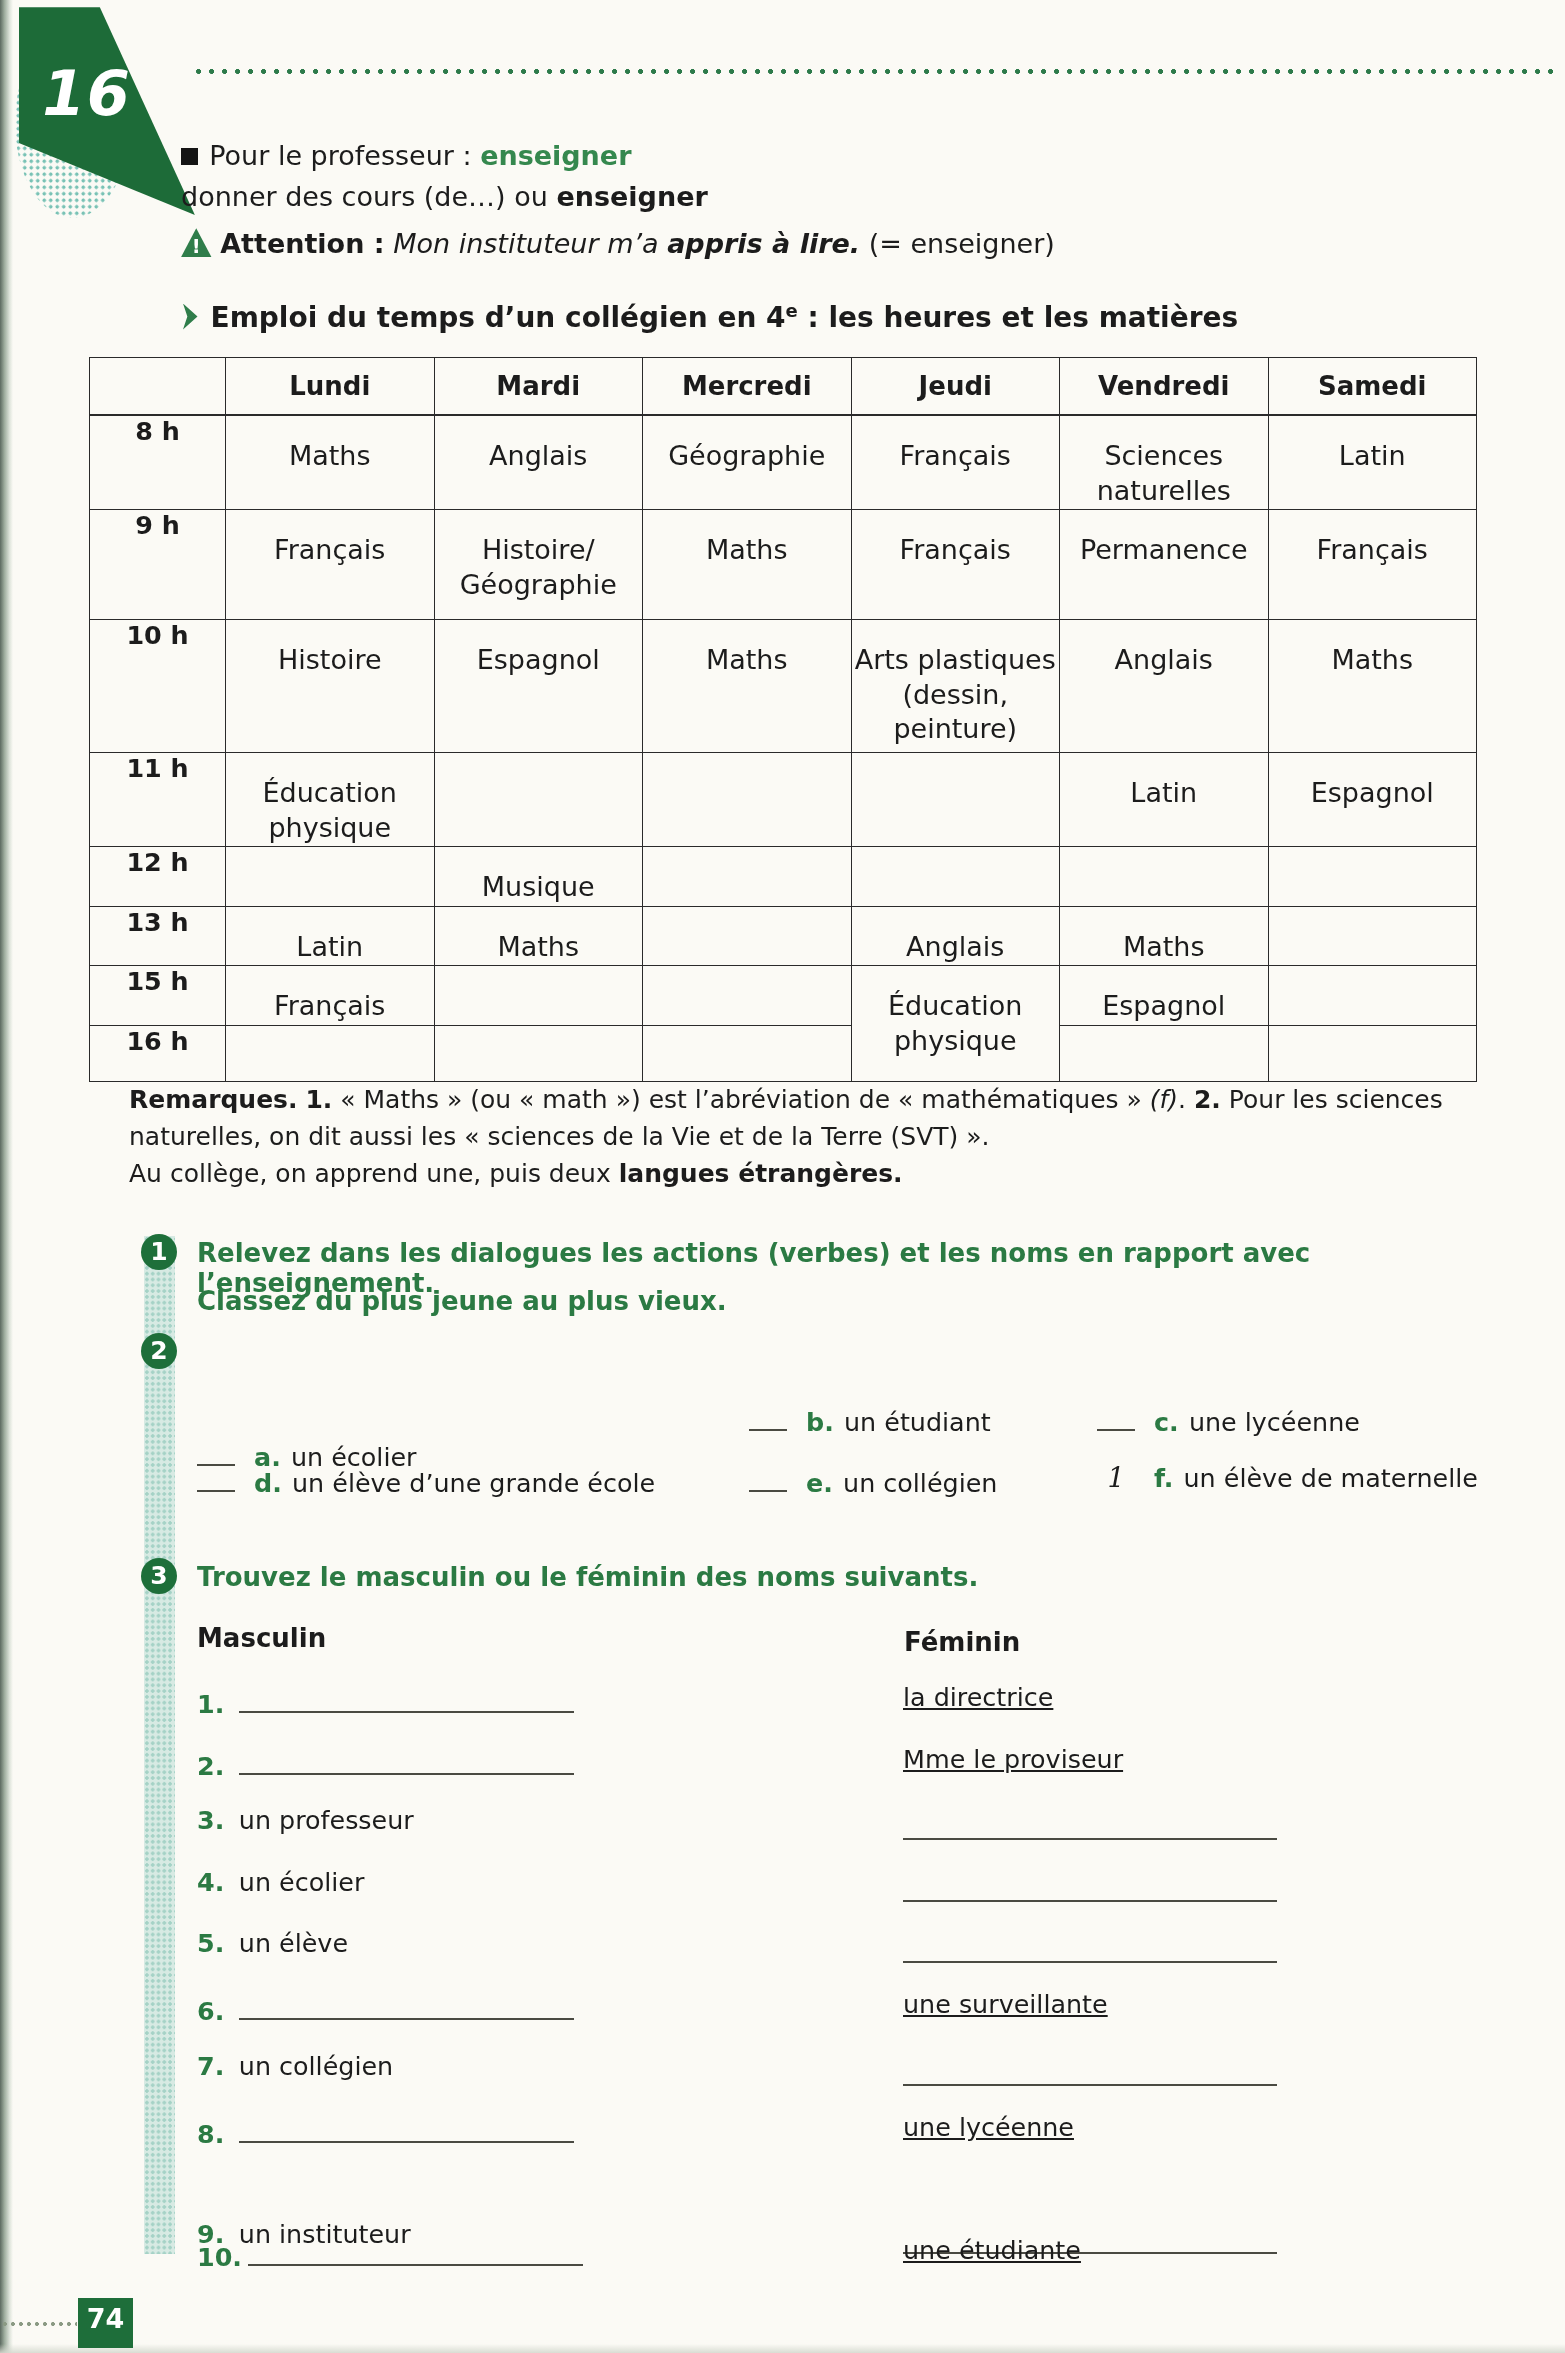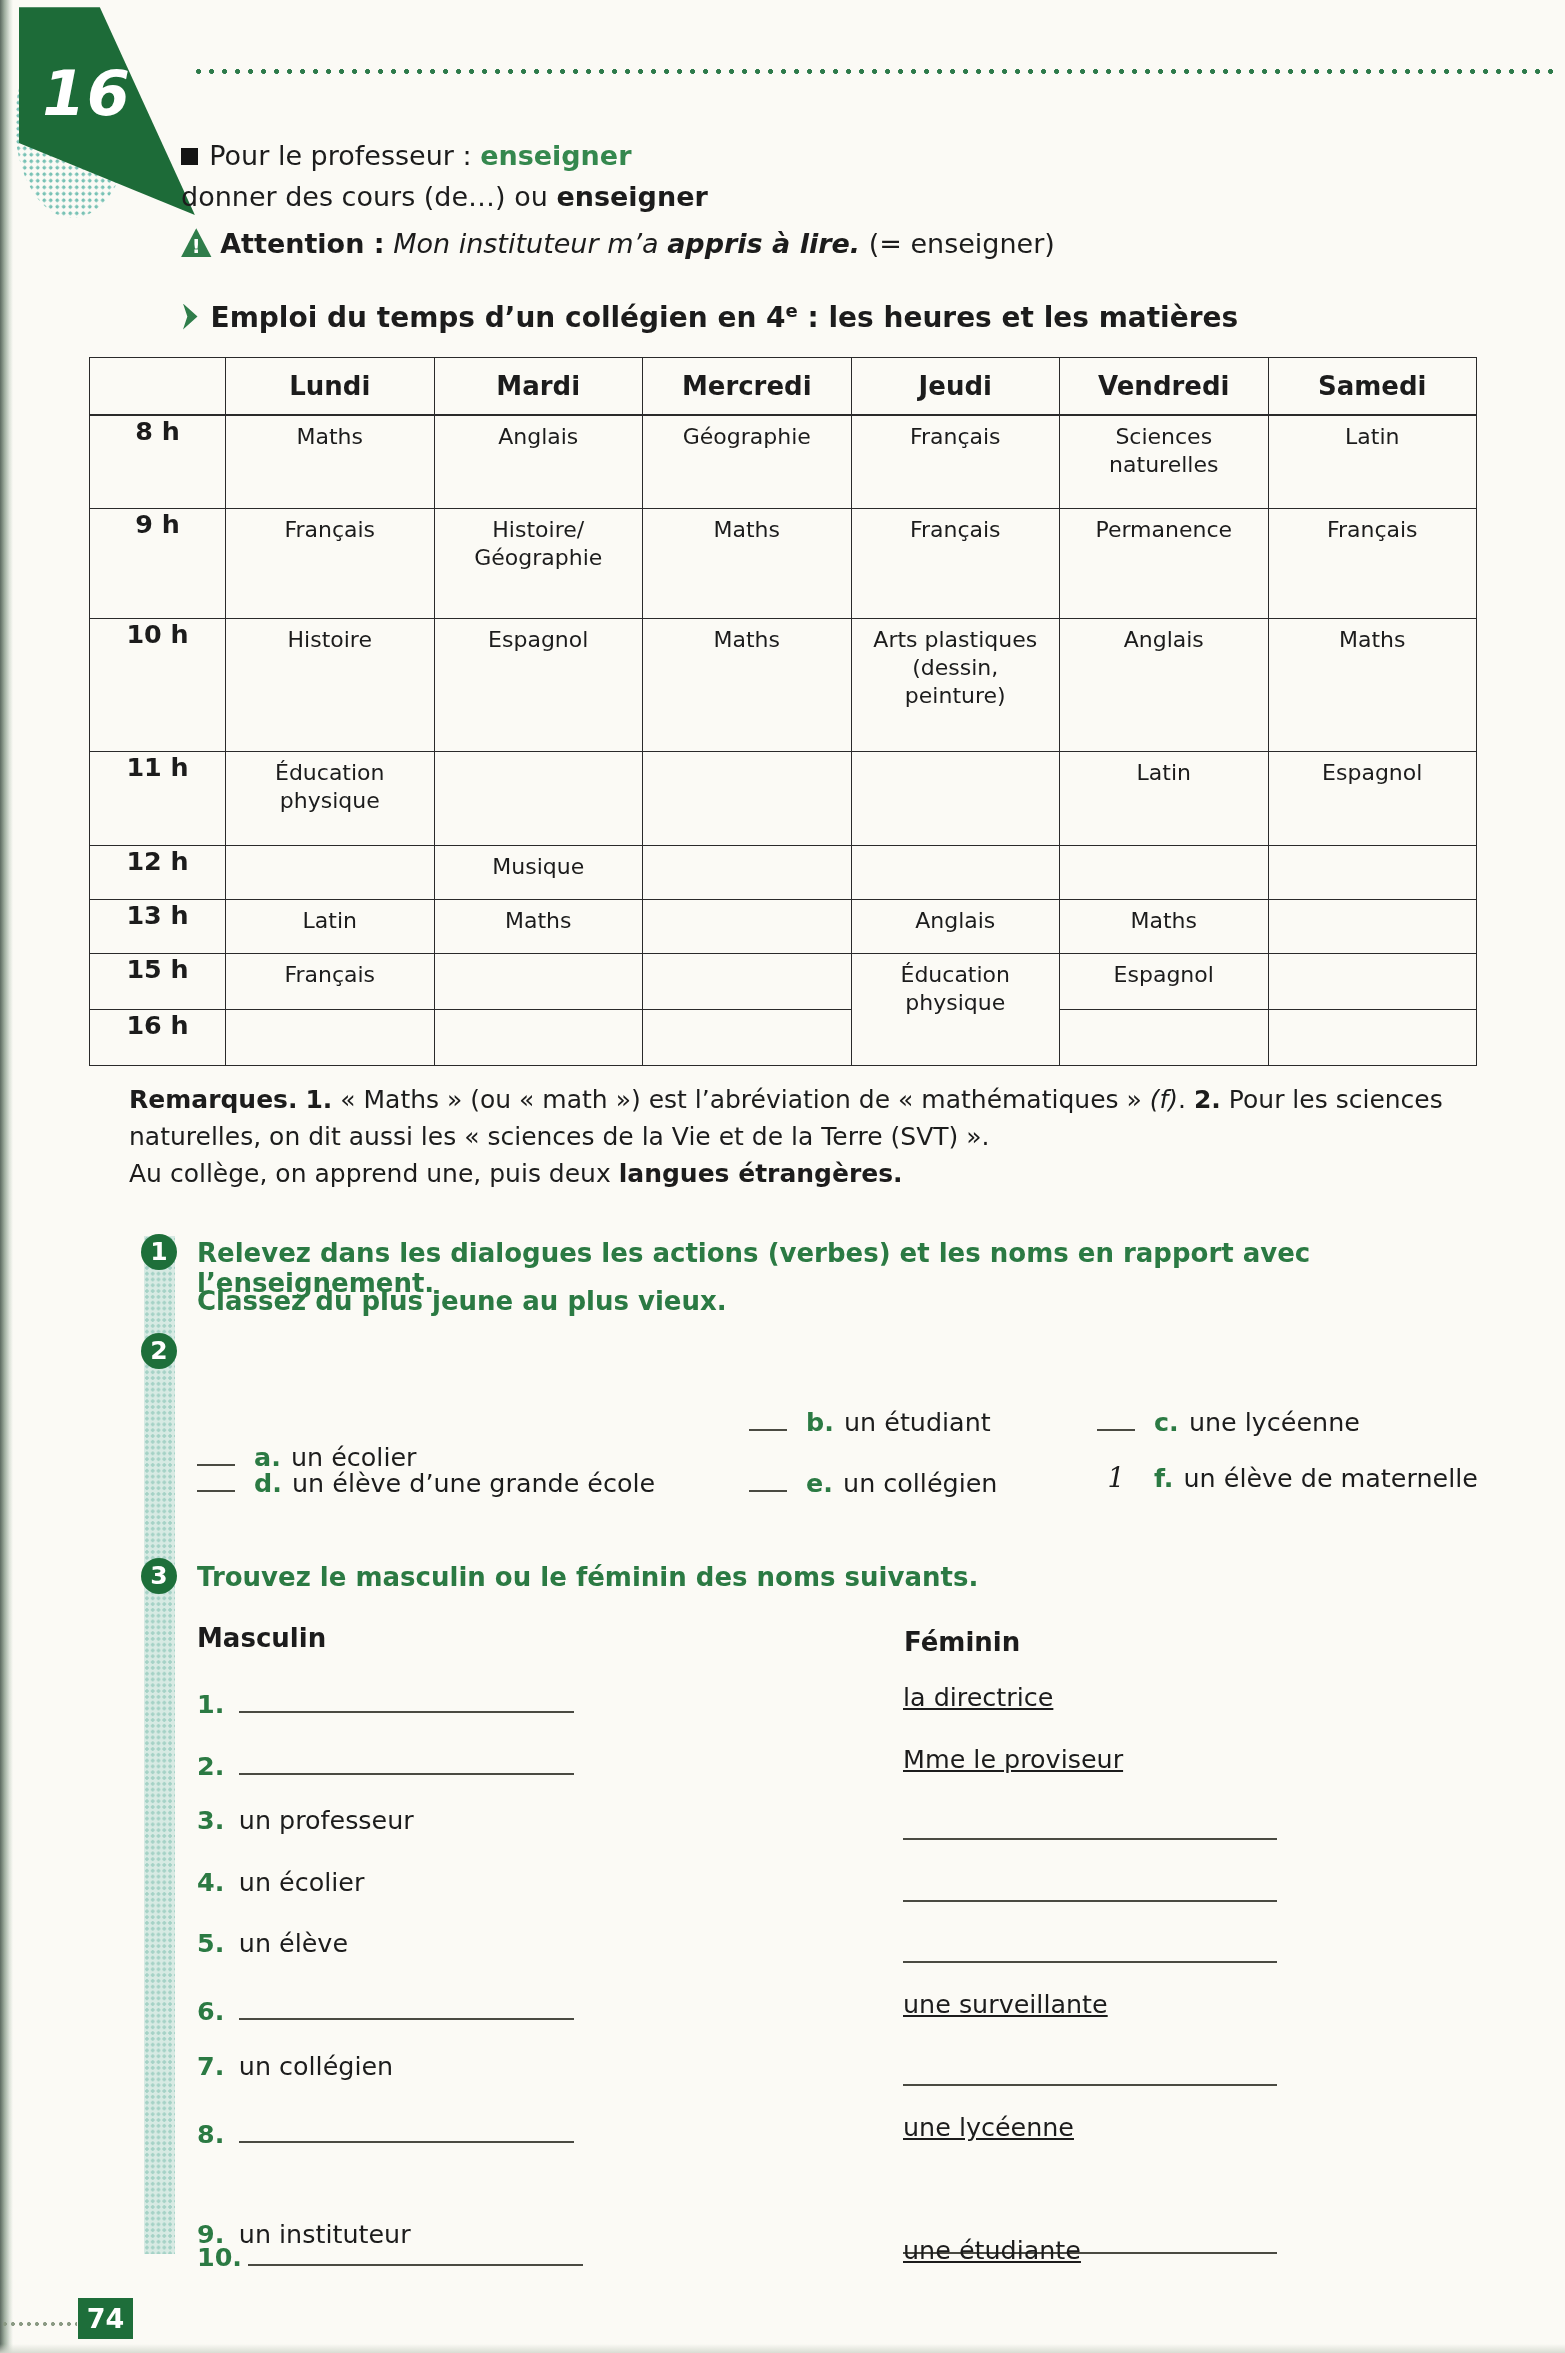--- a/index.html
+++ b/index.html
@@ -75,21 +75,21 @@
   table.timetable th, table.timetable td { border:1.5px solid #2a2a2a; }
   table.timetable col.time-col { width:136px; }
   table.timetable thead th {
     height:54px; font-size:26px; font-weight:bold; text-align:center; vertical-align:middle;
     border-bottom-width:2.2px;
   }
   table.timetable tbody th {
     font-size:25.4px; font-weight:bold; text-align:center; vertical-align:top; padding-top:0;
   }
   table.timetable tbody td {
-    font-size:22px; text-align:center; vertical-align:top; padding-top:7px;
+    font-size:27px; text-align:center; vertical-align:top; padding-top:23px;
     white-space:pre-line; line-height:1.28;
   }
   table.timetable tbody tr:nth-child(1) { height:93px; }
   table.timetable tbody tr:nth-child(2) { height:110px; }
   table.timetable tbody tr:nth-child(3) { height:133px; }
   table.timetable tbody tr:nth-child(4) { height:94px; }
   table.timetable tbody tr:nth-child(5) { height:54px; }
   table.timetable tbody tr:nth-child(6) { height:54px; }
   table.timetable tbody tr:nth-child(7) { height:56px; }
   table.timetable tbody tr:nth-child(8) { height:56px; }
@@ -136,21 +136,21 @@
   }
   .masc-word { margin-left:5.8px; }
   .fem-slot { position:absolute; left:706px; top:0;text-decoration:underline; }
   .fem-blank {
     display:inline-block; width:374px; height:33px;
     border-bottom:2.2px solid #4a4a42;
   }
 
   
   .page-num-badge {
-    position:absolute; left:78px; top:2298px; width:55px; height:41px;
+    position:absolute; left:78px; top:2298px; width:55px; height:50px;
     background:#1e6e3a; color:#ffffff; font-size:27px; font-weight:bold;
     text-align:center; line-height:41px;
   }
   .bottom-dots {
     position:absolute; left:1.5px; top:2321px; width:75px; height:5.8px;
     background-image:radial-gradient(circle at 2.9px 2.9px, #8b9a84 1.7px, rgba(0,0,0,0) 2.2px);
     background-size:8px 5.8px; background-repeat:repeat-x;
   }
 </style>
 </head>

